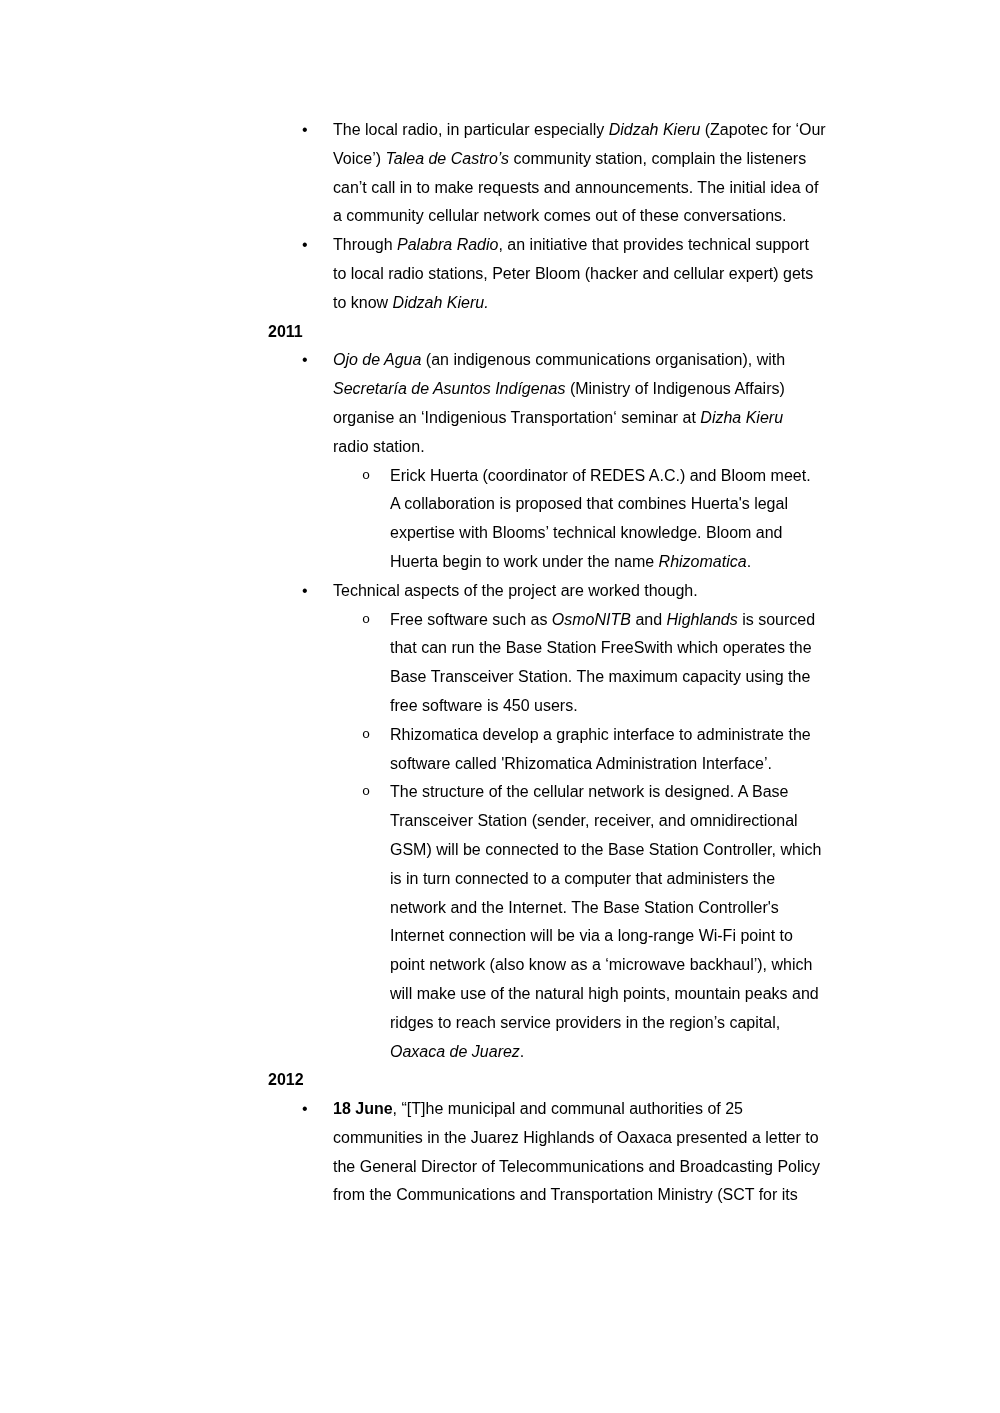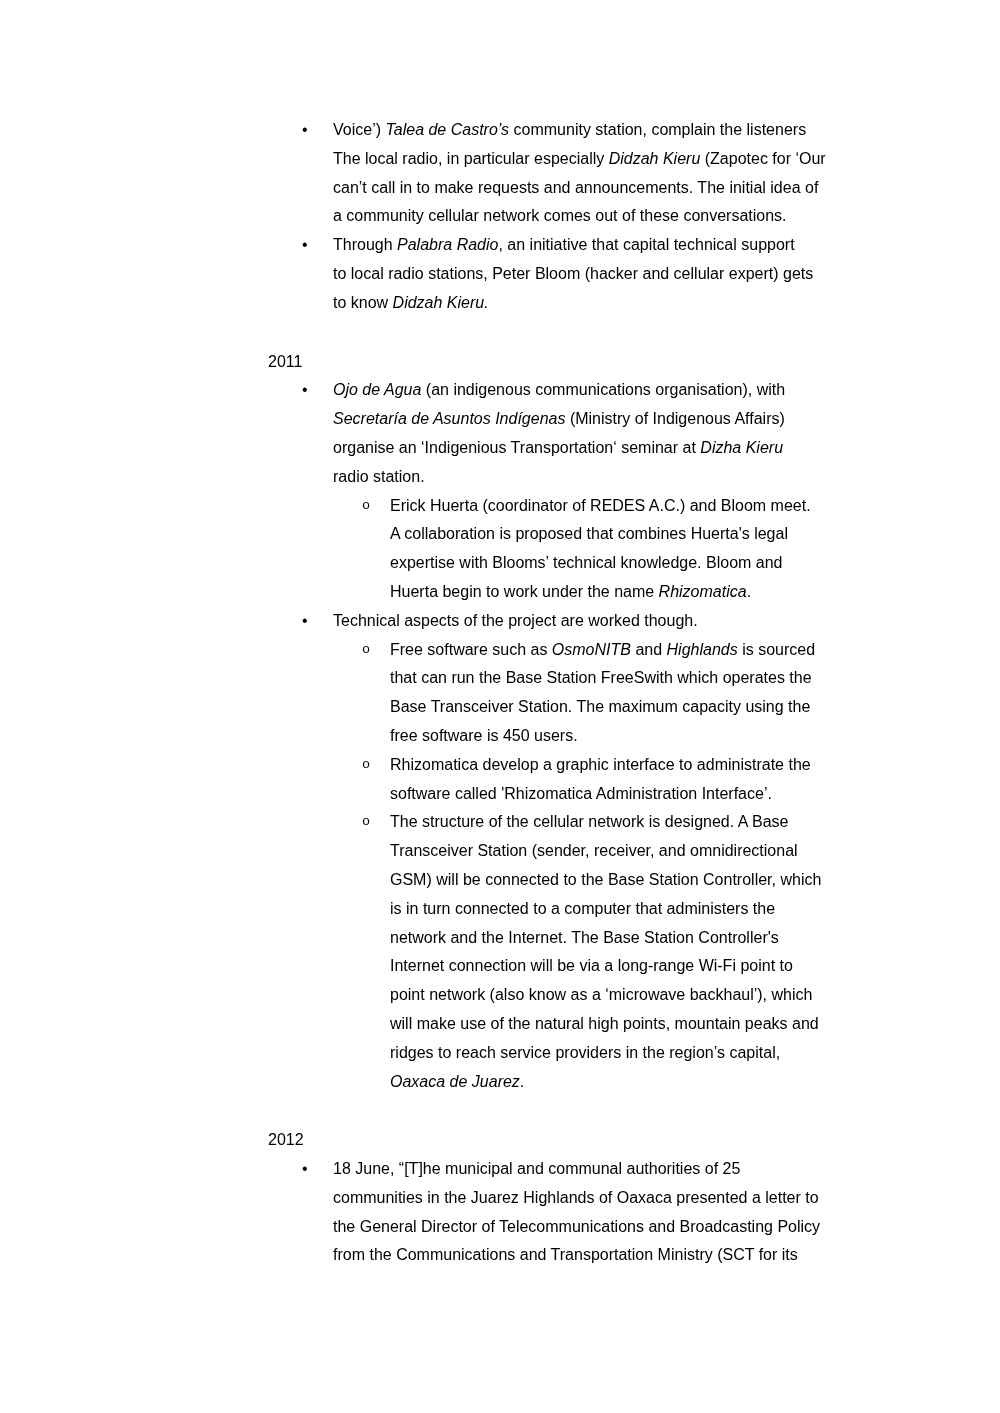--- a/index.html
+++ b/index.html
@@ -18,23 +18,22 @@
     position: relative;
   }
   .doc {
     position: absolute;
     left: 268px;
     top: 116px;
     width: 710px;
   }
   .block { }
   .heading {
-    font-weight: normal;
+    font-weight: bold;
     line-height: 28.8px;
-    margin-top: 30px;
     white-space: pre;
   }
   .bullet, .sub-bullet {
     display: flex;
     align-items: flex-start;
   }
   .bullet { margin-left: 34px; }
   .bullet > .marker {
     flex: none;
     width: 31px;
@@ -48,39 +47,39 @@
     line-height: 28.8px;
     font-family: "Liberation Mono", monospace;
     font-size: 13.5px;
   }
   .lines { flex: 1; min-width: 0; }
   .line {
     line-height: 28.8px;
     white-space: pre;
   }
   .i { font-style: italic; }
-  .b { font-weight: normal; }
+  .b { font-weight: bold; }
 </style>
 </head>
 <body>
 
 <div class="doc">
     <div class="block bullet">
       <span class="marker">•</span>
       <div class="lines">
+        <div class="line"><span>The local radio, in particular especially </span><span class="i">Didzah Kieru</span><span> (Zapotec for ‘Our</span></div>
         <div class="line"><span>Voice’) </span><span class="i">Talea de Castro’s</span><span> community station, complain the listeners</span></div>
-        <div class="line"><span>The local radio, in particular especially </span><span class="i">Didzah Kieru</span><span> (Zapotec for ‘Our</span></div>
         <div class="line"><span>can’t call in to make requests and announcements. The initial idea of</span></div>
         <div class="line"><span>a community cellular network comes out of these conversations.</span></div>
       </div>
     </div>
     <div class="block bullet">
       <span class="marker">•</span>
       <div class="lines">
-        <div class="line"><span>Through </span><span class="i">Palabra Radio</span><span>, an initiative that capital technical support</span></div>
+        <div class="line"><span>Through </span><span class="i">Palabra Radio</span><span>, an initiative that provides technical support</span></div>
         <div class="line"><span>to local radio stations, Peter Bloom (hacker and cellular expert) gets</span></div>
         <div class="line"><span>to know </span><span class="i">Didzah Kieru.</span></div>
       </div>
     </div>
     <div class="block heading">2011</div>
     <div class="block bullet">
       <span class="marker">•</span>
       <div class="lines">
         <div class="line"><span class="i">Ojo de Agua</span><span> (an indigenous communications organisation), with</span></div>
         <div class="line"><span class="i">Secretaría de Asuntos Indígenas</span><span> (Ministry of Indigenous Affairs)</span></div>

